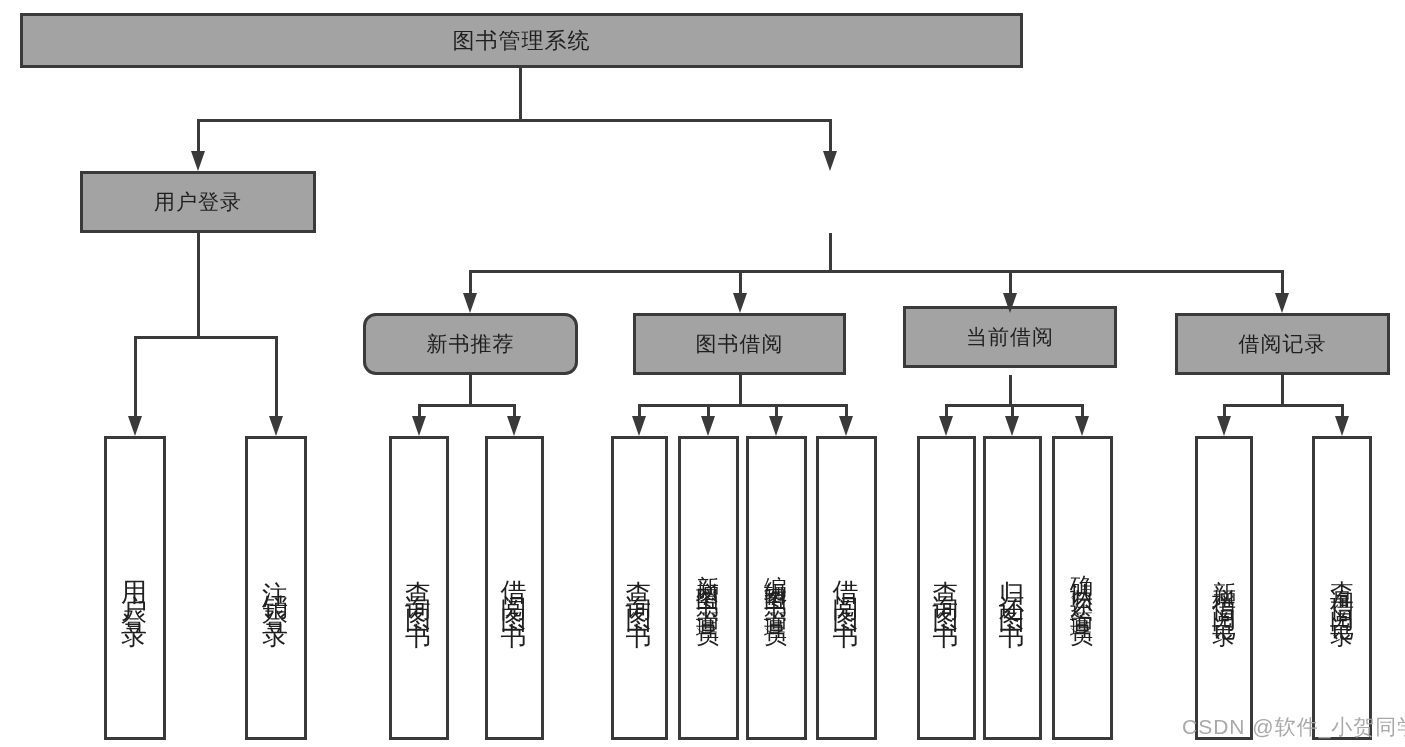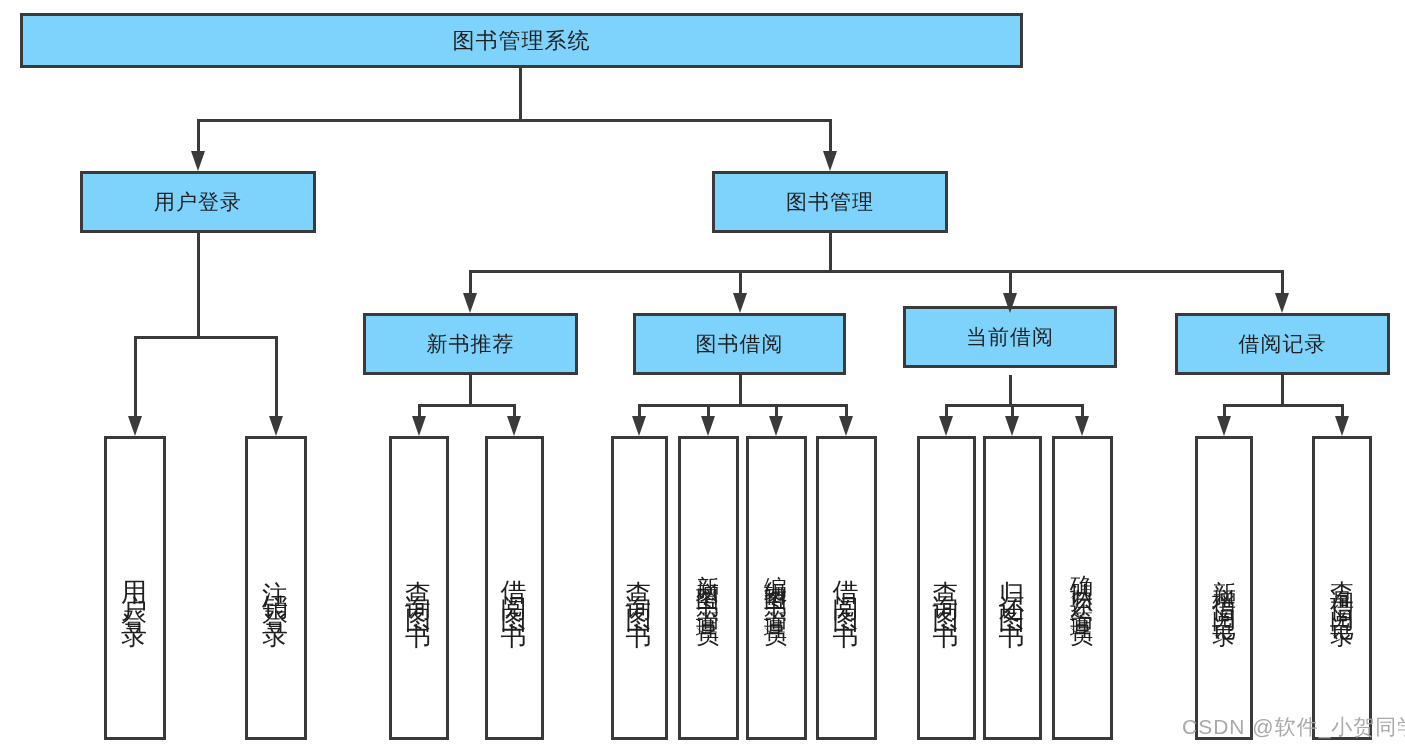--- a/index.html
+++ b/index.html
@@ -10,21 +10,21 @@
     background: #ffffff;
     overflow: hidden;
     font-family: "Liberation Sans", "DejaVu Sans", sans-serif;
     color: #1f1f1f;
   }
   
   .hbox {
     position: absolute;
     box-sizing: border-box;
     border: 3px solid #3a3a3a;
-    background: #7dd3fc;
+    background: #a3a3a3;
     display: flex;
     align-items: center;
     justify-content: center;
     font-size: 21px;
     letter-spacing: 1px;
     z-index: 2;
   }
   .hbox.root { font-size: 22px; }
   
   .vbox {
@@ -76,41 +76,40 @@
   <div class="hbox root" style="left:20px; top:13px; width:1003px; height:55px;">图书管理系统</div>
 
   <div class="vline" style="left:519px; top:68px;  height:53px;"></div>
   <div class="hline" style="left:197px; top:119px; width:635px;"></div>
   <div class="vline" style="left:197px; top:120px; height:33px;"></div>
   <div class="vline" style="left:829px; top:120px; height:33px;"></div>
   <div class="arrow" style="left:191px; top:151px;"></div>
   <div class="arrow" style="left:823px; top:151px;"></div>
 
   <div class="hbox" style="left:80px;  top:171px; width:236px; height:62px;">用户登录</div>
-  <div class="hbox" style="left:712px; top:171px; width:236px; height:62px;">图书管理</div>
 
   <div class="vline" style="left:197px; top:233px; height:105px;"></div>
   <div class="hline" style="left:134px; top:336px; width:144px;"></div>
   <div class="vline" style="left:134px; top:337px; height:80px;"></div>
   <div class="vline" style="left:275px; top:337px; height:80px;"></div>
   <div class="arrow" style="left:128px; top:416px;"></div>
   <div class="arrow" style="left:269px; top:416px;"></div>
 
   <div class="vline" style="left:829px;  top:233px; height:39px;"></div>
   <div class="hline" style="left:469px;  top:270px; width:815px;"></div>
   <div class="vline" style="left:469px;  top:271px; height:24px;"></div>
   <div class="vline" style="left:739px;  top:271px; height:24px;"></div>
   <div class="vline" style="left:1009px; top:271px; height:24px;"></div>
   <div class="vline" style="left:1281px; top:271px; height:24px;"></div>
   <div class="arrow" style="left:463px;  top:293px;"></div>
   <div class="arrow" style="left:733px;  top:293px;"></div>
   <div class="arrow" style="left:1003px; top:293px;"></div>
   <div class="arrow" style="left:1275px; top:293px;"></div>
 
-  <div class="hbox" style="left:363px;  top:313px; width:215px; height:62px;">新书推荐</div>
+  <div class="hbox" style="left:363px;  top:313px; width:215px; height:62px;border-radius:13px;">新书推荐</div>
   <div class="hbox" style="left:633px;  top:313px; width:213px; height:62px;">图书借阅</div>
   <div class="hbox" style="left:903px;  top:306px; width:214px; height:62px;">当前借阅</div>
   <div class="hbox" style="left:1175px; top:313px; width:215px; height:62px;">借阅记录</div>
 
   <div class="vline" style="left:469px; top:375px; height:31px;"></div>
   <div class="hline" style="left:418px; top:404px; width:98px;"></div>
   <div class="vline" style="left:418px; top:405px; height:12px;"></div>
   <div class="vline" style="left:513px; top:405px; height:12px;"></div>
   <div class="arrow" style="left:412px; top:416px;"></div>
   <div class="arrow" style="left:507px; top:416px;"></div>

